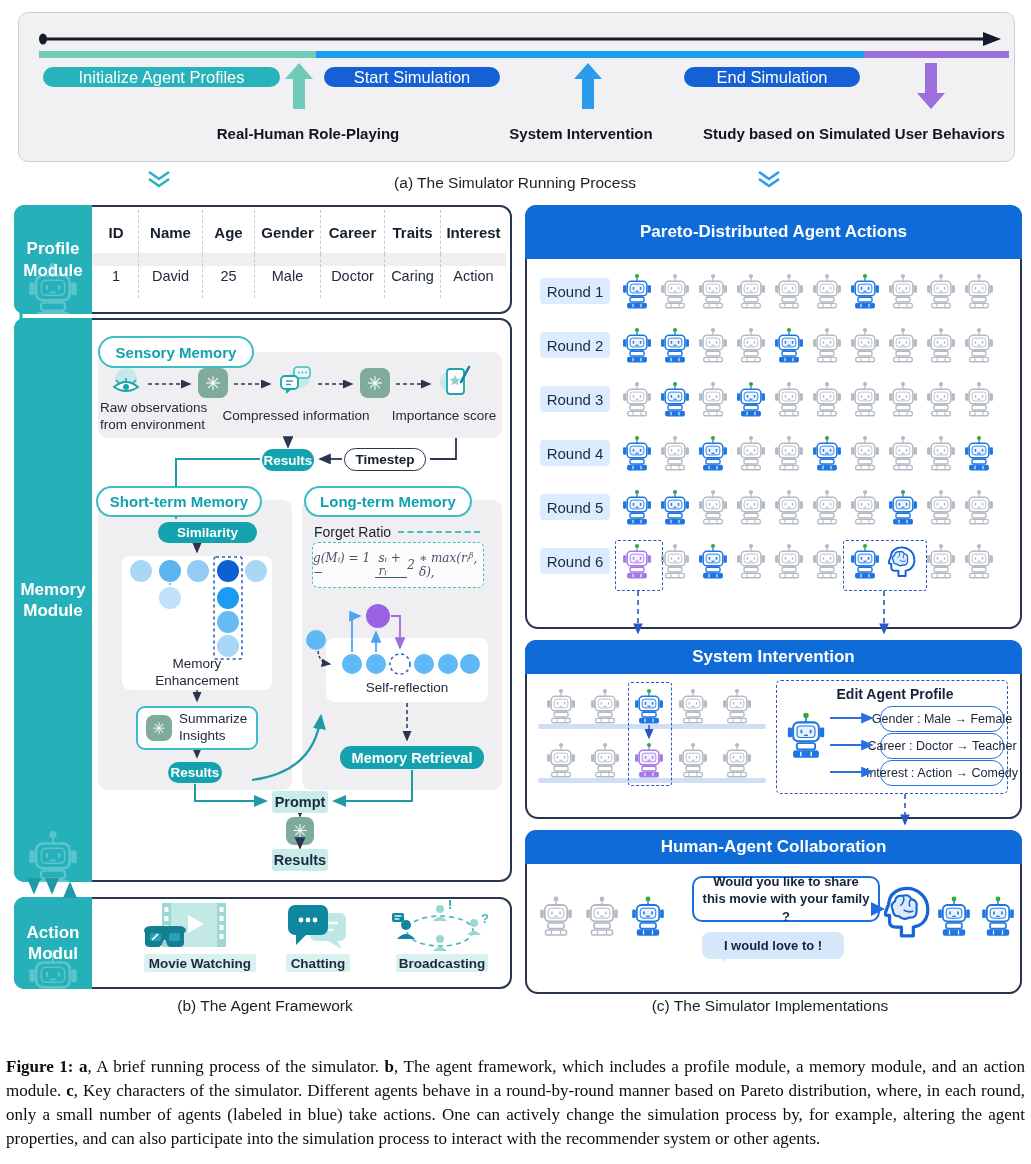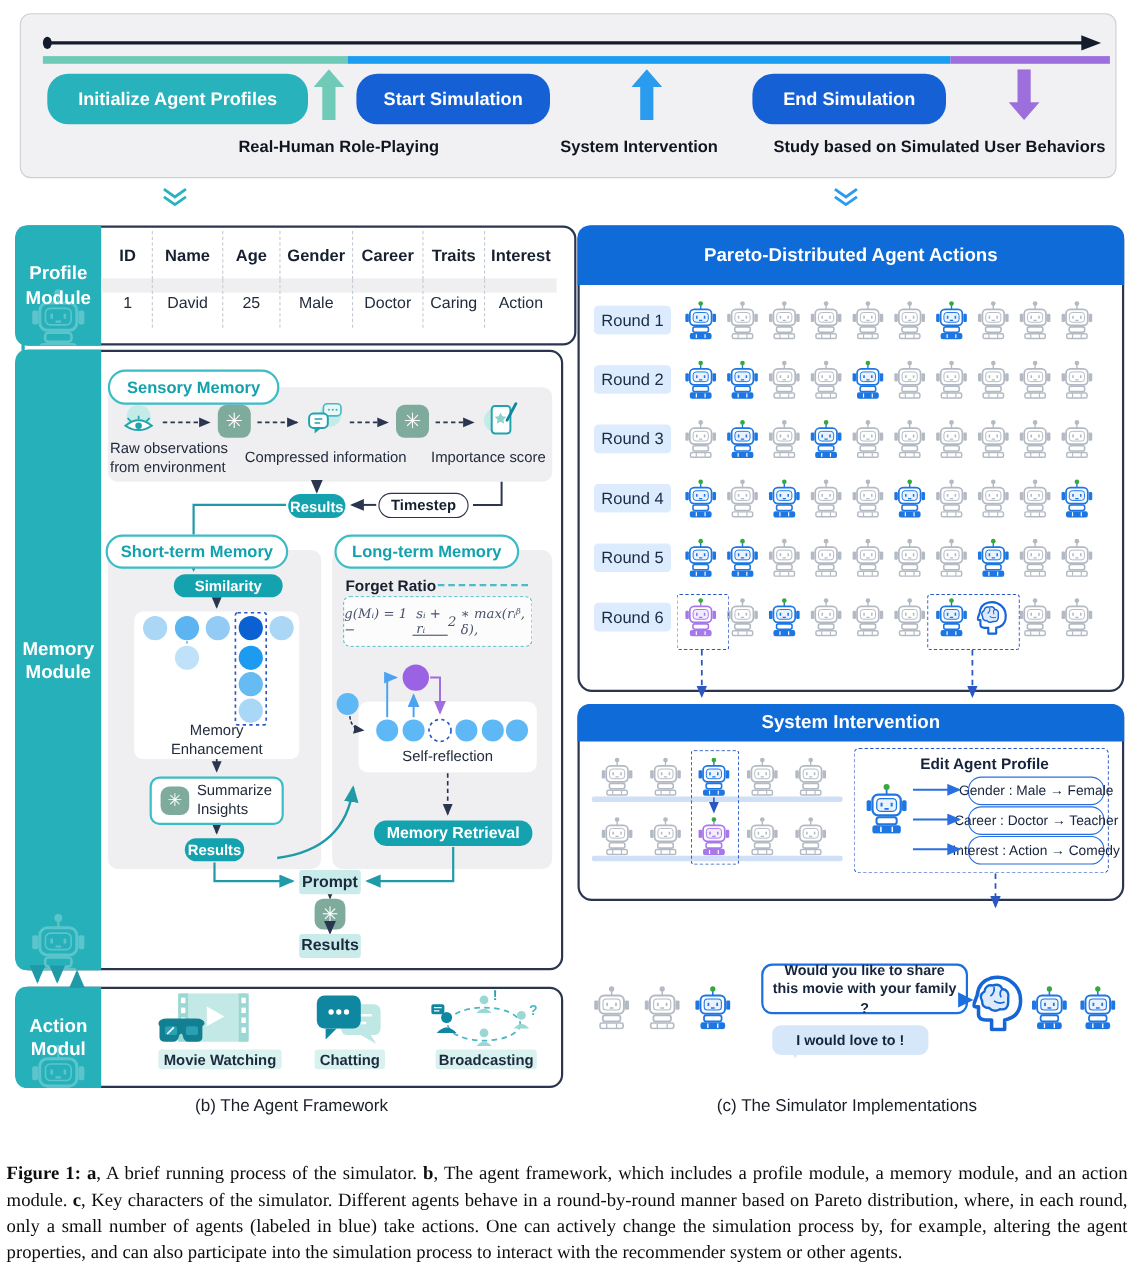--- a/index.html
+++ b/index.html
@@ -3,21 +3,21 @@
 <meta charset="utf-8">
 <style>
   html,body{margin:0;padding:0;background:#fff;}
   .stage{position:relative;width:1031px;height:1164px;background:#fff;
          font-family:"Liberation Sans",sans-serif;overflow:hidden;color:#1a2233;}
   .abs{position:absolute;}
   .z6{z-index:6;}
   
   .panelA{position:absolute;left:18px;top:12px;width:995px;height:148px;background:#f1f1f3;
           border:1px solid #cfcfd4;border-radius:10px;}
-  .btn{position:absolute;height:46px;border-radius:19px;color:#fff;font-weight:bold;font-size:16.5px;
+  .btn{position:absolute;height:20px;border-radius:19px;color:#fff;font-weight:normal;font-size:16.5px;
        display:flex;align-items:center;justify-content:center;}
   .btn.teal{background:#28b2bb;}
   .btn.blue{background:#1560d4;}
   .ann{position:absolute;top:112px;font-weight:bold;font-size:15px;color:#10151f;text-align:center;}
   .chev{position:absolute;}
   .fig-sub{position:absolute;font-size:15.5px;color:#1a1f28;text-align:center;}
   
   .mod-box{position:absolute;background:#fff;border:2px solid #2a3550;border-radius:12px;}
   .mod-tab{position:absolute;left:-2px;top:-2px;bottom:-2px;width:78px;background:#26b0ba;
            border-radius:10px 0 0 10px;color:#fff;font-weight:bold;font-size:17px;line-height:1.25;
@@ -105,26 +105,27 @@
       </svg>
     <div class="ann" style="left:169px;width:240px;">Real-Human Role-Playing</div>
     <div class="ann" style="left:462px;width:200px;">System Intervention</div>
     <div class="ann" style="left:664px;width:342px;">Study based on Simulated User Behaviors</div>
   </div>
 
   <svg class="chev" style="left:146px;top:170px;" width="26" height="20" viewBox="0 0 26 20">
     <polyline points="3,2 13,9 23,2" fill="none" stroke="#2ab3bd" stroke-width="2.6"></polyline>
     <polyline points="3,9 13,16 23,9" fill="none" stroke="#2ab3bd" stroke-width="2.6"></polyline>
     </svg>
+  <div class="fig-sub" style="left:350px;top:174px;width:330px;">(a) The Simulator Running Process</div>
   <svg class="chev" style="left:756px;top:170px;" width="26" height="20" viewBox="0 0 26 20">
     <polyline points="3,2 13,9 23,2" fill="none" stroke="#2b9ced" stroke-width="2.6"></polyline>
     <polyline points="3,9 13,16 23,9" fill="none" stroke="#2b9ced" stroke-width="2.6"></polyline>
     </svg>
 
-  <div class="mod-box" style="left:14px;top:205px;width:494px;height:105px;padding-left:12px;">
+  <div class="mod-box" style="left:14px;top:205px;width:494px;height:105px;">
     <div class="mod-tab">
       <span>Profile</span>
       <span>Module</span>
       <span class="ghost"><svg viewBox="0 0 34 40" width="100%" height="100%">
   <line x1="17" y1="3.5" x2="17" y2="9" stroke="#ffffff" stroke-width="1.4"></line>
   <circle cx="17" cy="3" r="2.4" fill="#ffffff"></circle>
   <rect x="1.2" y="13.5" width="3.6" height="8.5" rx="1.2" fill="#ffffff"></rect>
   <rect x="29.2" y="13.5" width="3.6" height="8.5" rx="1.2" fill="#ffffff"></rect>
   <rect x="5.8" y="9" width="22.4" height="16.5" rx="4.5" fill="#fff" fill-opacity="0" stroke="#ffffff" stroke-width="1.8"></rect>
   <rect x="9.2" y="12.2" width="15.6" height="10" rx="3" fill="none" stroke="#ffffff" stroke-width="1"></rect>
@@ -228,21 +229,21 @@
     <span>Enhancement</span></div>
   <div class="abs z6" style="left:136px;top:706px;width:122px;height:44px;background:#fff;border:2px solid #3cbcc4;border-radius:9px;
               display:flex;align-items:center;gap:7px;padding:0 8px;box-sizing:border-box;">
     <span class="gpt" style="width:26px;height:26px;font-size:16px;flex:0 0 auto;">✳</span>
     <span class="lbl" style="position:static;">
       <span>Summarize</span><br>
       <span>Insights</span></span>
     </div>
   <div class="pill-teal abs z6" style="left:168px;top:762px;width:54px;height:21px;">Results</div>
 
-  <div class="lbl" style="left:314px;top:524px;font-weight:bold;font-size:14px;color:#16202e;">Forget Ratio</div>
+  <div class="lbl" style="left:314px;top:524px;font-weight:normal;font-size:14px;color:#16202e;">Forget Ratio</div>
   <div class="abs dash-teal" style="left:398px;top:531px;width:82px;"></div>
   <div class="abs" style="left:312px;top:542px;width:170px;height:44px;border:1.6px dashed #49bcc8;border-radius:6px;background:#fcfcfd;">
     <span class="formula">
       <span>g(Mᵢ) = 1 −</span>
       <span class="frac">
           <span class="num">sᵢ + rᵢ</span>
           <span class="den">2</span>
         </span>
       <span>∗ max(rᵢᵝ, δ),</span>
       </span>
@@ -1577,20 +1578,25 @@
   <line x1="15.3" y1="20.3" x2="18.7" y2="20.3" stroke="#1d76e2" stroke-width="1.3"></line>
   <rect x="9" y="27" width="16" height="5.5" rx="2" fill="none" stroke="#1d76e2" stroke-width="1.6"></rect>
   <rect x="6.5" y="34" width="21" height="5" rx="1.5" fill="#1d76e2" stroke="#1d76e2" stroke-width="1.5"></rect>
   <line x1="12.5" y1="34.5" x2="12.5" y2="38.5" stroke="#ffffff" stroke-width="1.2"></line>
   <line x1="21.5" y1="34.5" x2="21.5" y2="38.5" stroke="#ffffff" stroke-width="1.2"></line>
       </svg></span>
   <div class="editpill" style="top:706px;">Gender : Male → Female</div>
   <div class="editpill" style="top:733px;">Career : Doctor → Teacher</div>
   <div class="editpill" style="top:760px;">Interest : Action → Comedy</div>
 
+  <div class="rpanel" style="top:830px;height:160px;">
+    <div class="blue-head" style="height:34px;">
+        <span>Human-Agent Collaboration</span>
+      </div>
+  </div>
   <div class="abs agents big" style="left:538px;top:896px;gap:10px;margin-left:0;">
       <span class="agent gray">
         <svg viewBox="0 0 34 40" width="100%" height="100%">
   <line x1="17" y1="3.5" x2="17" y2="9" stroke="#b4bac3" stroke-width="1.4"></line>
   <circle cx="17" cy="3" r="2.4" fill="#b4bac3"></circle>
   <rect x="1.2" y="13.5" width="3.6" height="8.5" rx="1.2" fill="#b4bac3"></rect>
   <rect x="29.2" y="13.5" width="3.6" height="8.5" rx="1.2" fill="#b4bac3"></rect>
   <rect x="5.8" y="9" width="22.4" height="16.5" rx="4.5" fill="#fff" fill-opacity="1" stroke="#b4bac3" stroke-width="1.8"></rect>
   <rect x="9.2" y="12.2" width="15.6" height="10" rx="3" fill="#ffffff" stroke="#b4bac3" stroke-width="1"></rect>
   <line x1="13" y1="15.5" x2="13" y2="18.5" stroke="#b4bac3" stroke-width="1.6"></line>

